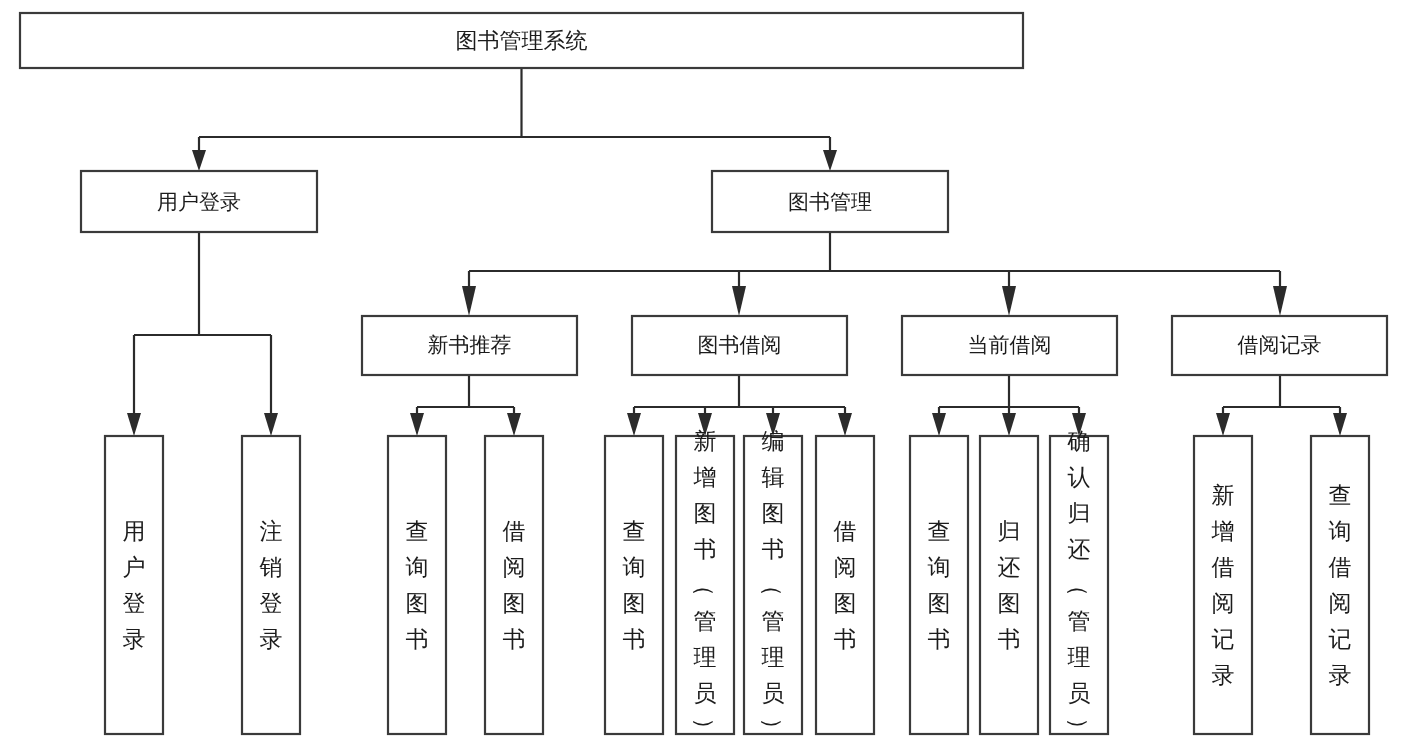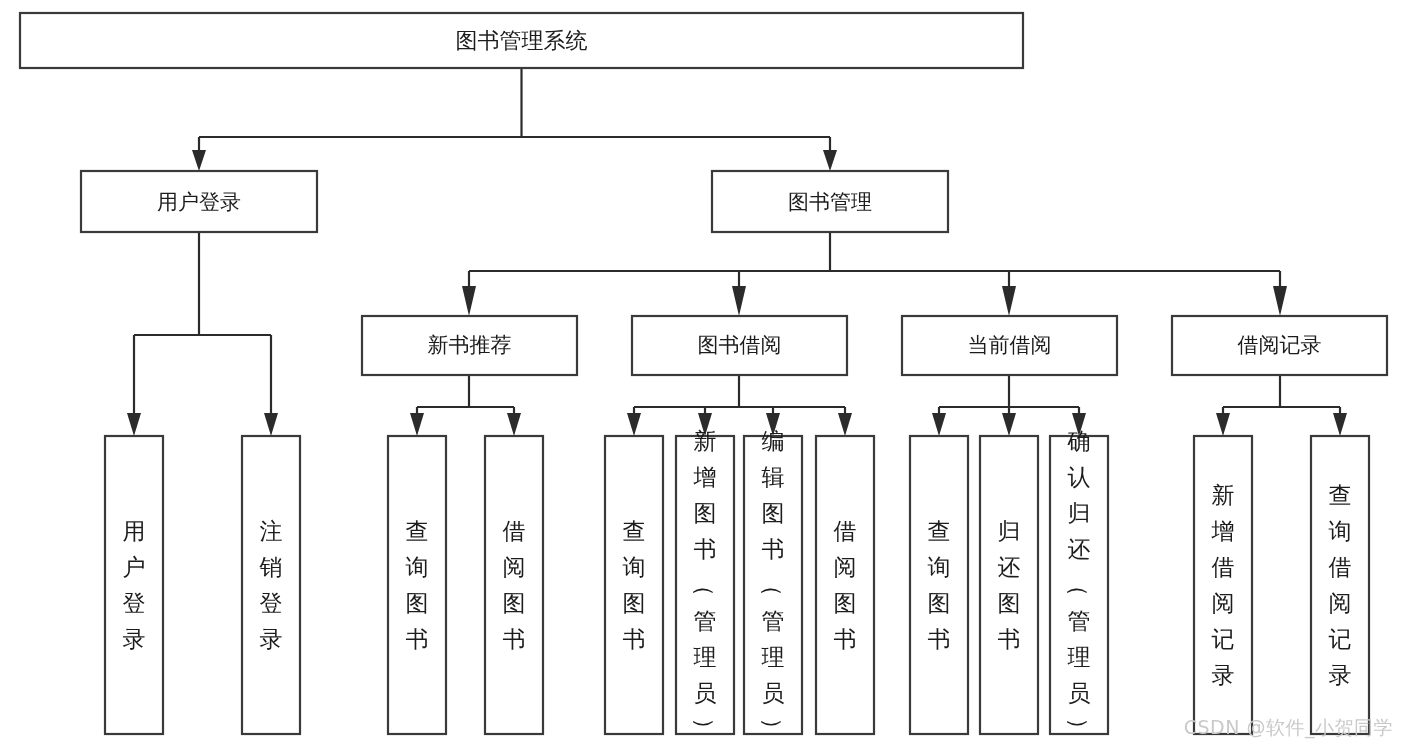--- a/index.html
+++ b/index.html
@@ -283,14 +283,13 @@
       <div style="position: absolute; left: 1311px; top: 477px; width: 58px; height: 216px; pointer-events: none;">
         <span style="position: absolute; left: 0px; top: 0px; width: 58px; height: 36px; line-height: 36px; text-align: center; font-size: 23px; color: rgb(28, 28, 28); font-family: &quot;DejaVu Sans&quot;, &quot;Liberation Sans&quot;, sans-serif;">查</span>
         <span style="position: absolute; left: 0px; top: 36px; width: 58px; height: 36px; line-height: 36px; text-align: center; font-size: 23px; color: rgb(28, 28, 28); font-family: &quot;DejaVu Sans&quot;, &quot;Liberation Sans&quot;, sans-serif;">询</span>
         <span style="position: absolute; left: 0px; top: 72px; width: 58px; height: 36px; line-height: 36px; text-align: center; font-size: 23px; color: rgb(28, 28, 28); font-family: &quot;DejaVu Sans&quot;, &quot;Liberation Sans&quot;, sans-serif;">借</span>
         <span style="position: absolute; left: 0px; top: 108px; width: 58px; height: 36px; line-height: 36px; text-align: center; font-size: 23px; color: rgb(28, 28, 28); font-family: &quot;DejaVu Sans&quot;, &quot;Liberation Sans&quot;, sans-serif;">阅</span>
         <span style="position: absolute; left: 0px; top: 144px; width: 58px; height: 36px; line-height: 36px; text-align: center; font-size: 23px; color: rgb(28, 28, 28); font-family: &quot;DejaVu Sans&quot;, &quot;Liberation Sans&quot;, sans-serif;">记</span>
         <span style="position: absolute; left: 0px; top: 180px; width: 58px; height: 36px; line-height: 36px; text-align: center; font-size: 23px; color: rgb(28, 28, 28); font-family: &quot;DejaVu Sans&quot;, &quot;Liberation Sans&quot;, sans-serif;">录</span>
       </div>
     </div>
 
-  <div class="watermark">CSDN @软件_小贺同学</div>
 </div>
 
 </body></html>

